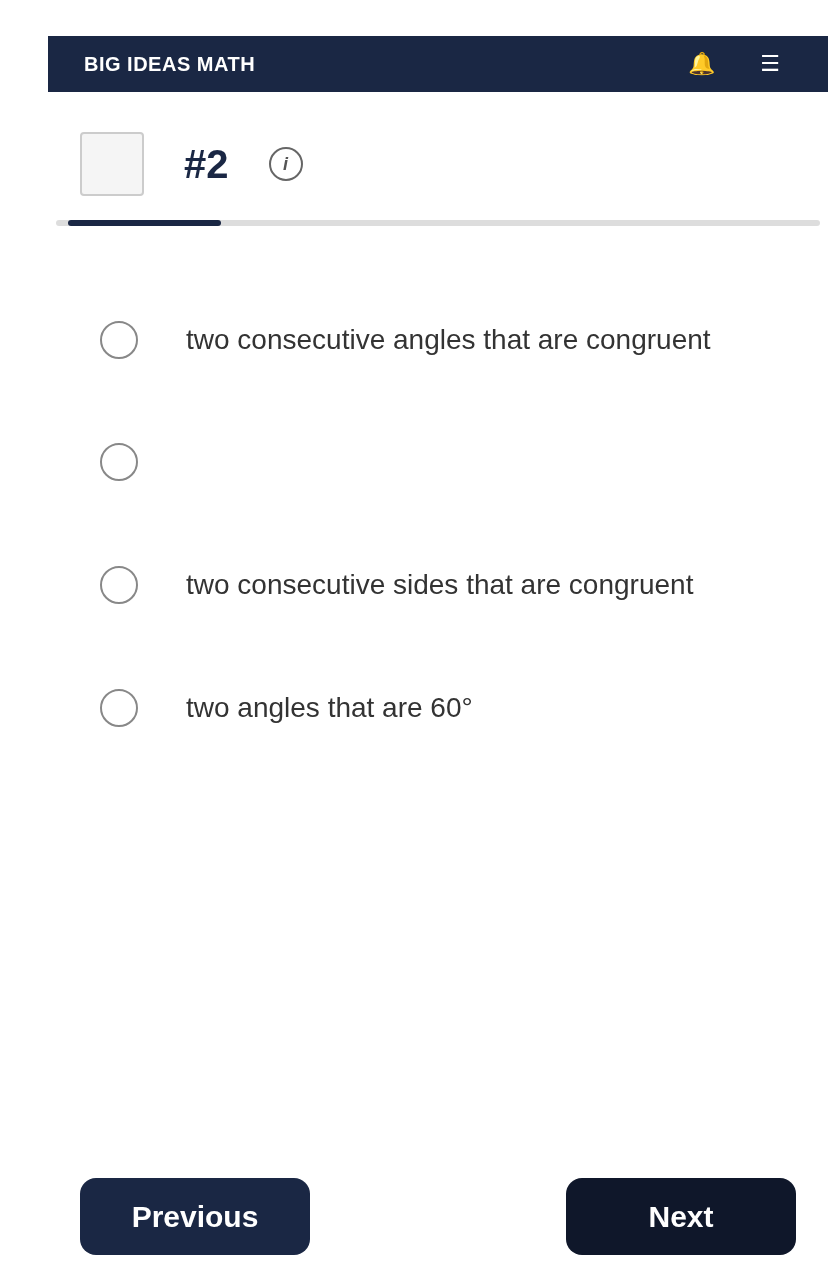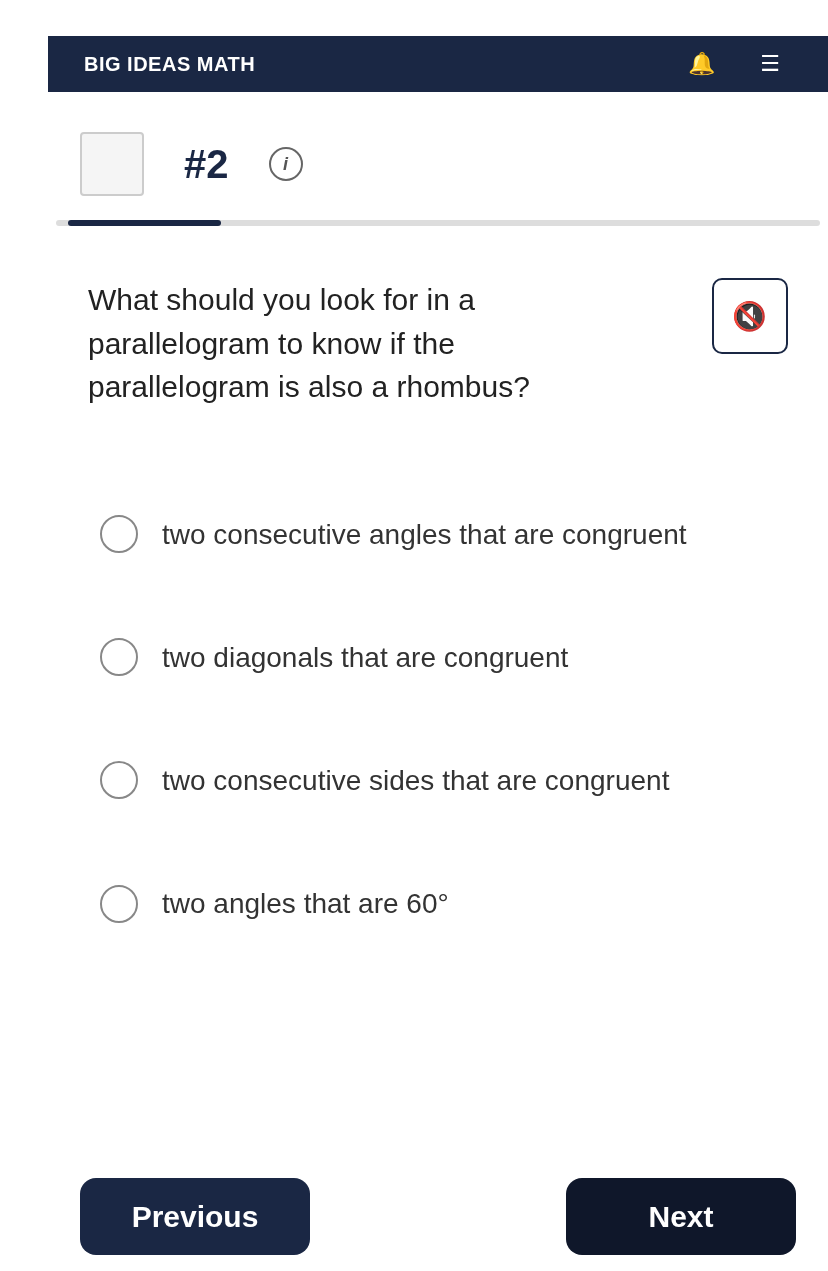--- a/index.html
+++ b/index.html
@@ -149,20 +149,21 @@
     .options-container {
       padding: 40px 28px 0 28px;
       display: flex;
       flex-direction: column;
       gap: 0;
     }
 
     .option-item {
       display: flex;
       align-items: center;
+      gap: 24px;
       padding: 18px 0;
       cursor: pointer;
     }
 
     .radio-circle {
       width: 38px;
       height: 38px;
       border-radius: 50%;
       border: 2px solid #888;
       flex-shrink: 0;
@@ -237,37 +238,30 @@
     <span class="question-number">#2</span>
     <div class="info-badge">
       <span>i</span>
     </div>
   </div>
 
   <div class="progress-bar-container">
     <div class="progress-bar-fill"></div>
   </div>
 
-  <div class="main-content">
-    <p class="question-text">What should you look for in a parallelogram to know if the parallelogram is also a rhombus?</p>
-    <button class="audio-button">
-      <span class="audio-icon">🔇</span>
-    </button>
-  </div>
 
   <div class="options-container">
 
     <div class="option-item">
       <div class="radio-circle"></div>
       <span class="option-label">two consecutive angles that are congruent</span>
     </div>
 
     <div class="option-item">
       <div class="radio-circle"></div>
-      <span class="option-label">two diagonals that are congruent</span>
     </div>
 
     <div class="option-item">
       <div class="radio-circle"></div>
       <span class="option-label">two consecutive sides that are congruent</span>
     </div>
 
     <div class="option-item">
       <div class="radio-circle"></div>
       <span class="option-label">two angles that are 60°</span>

